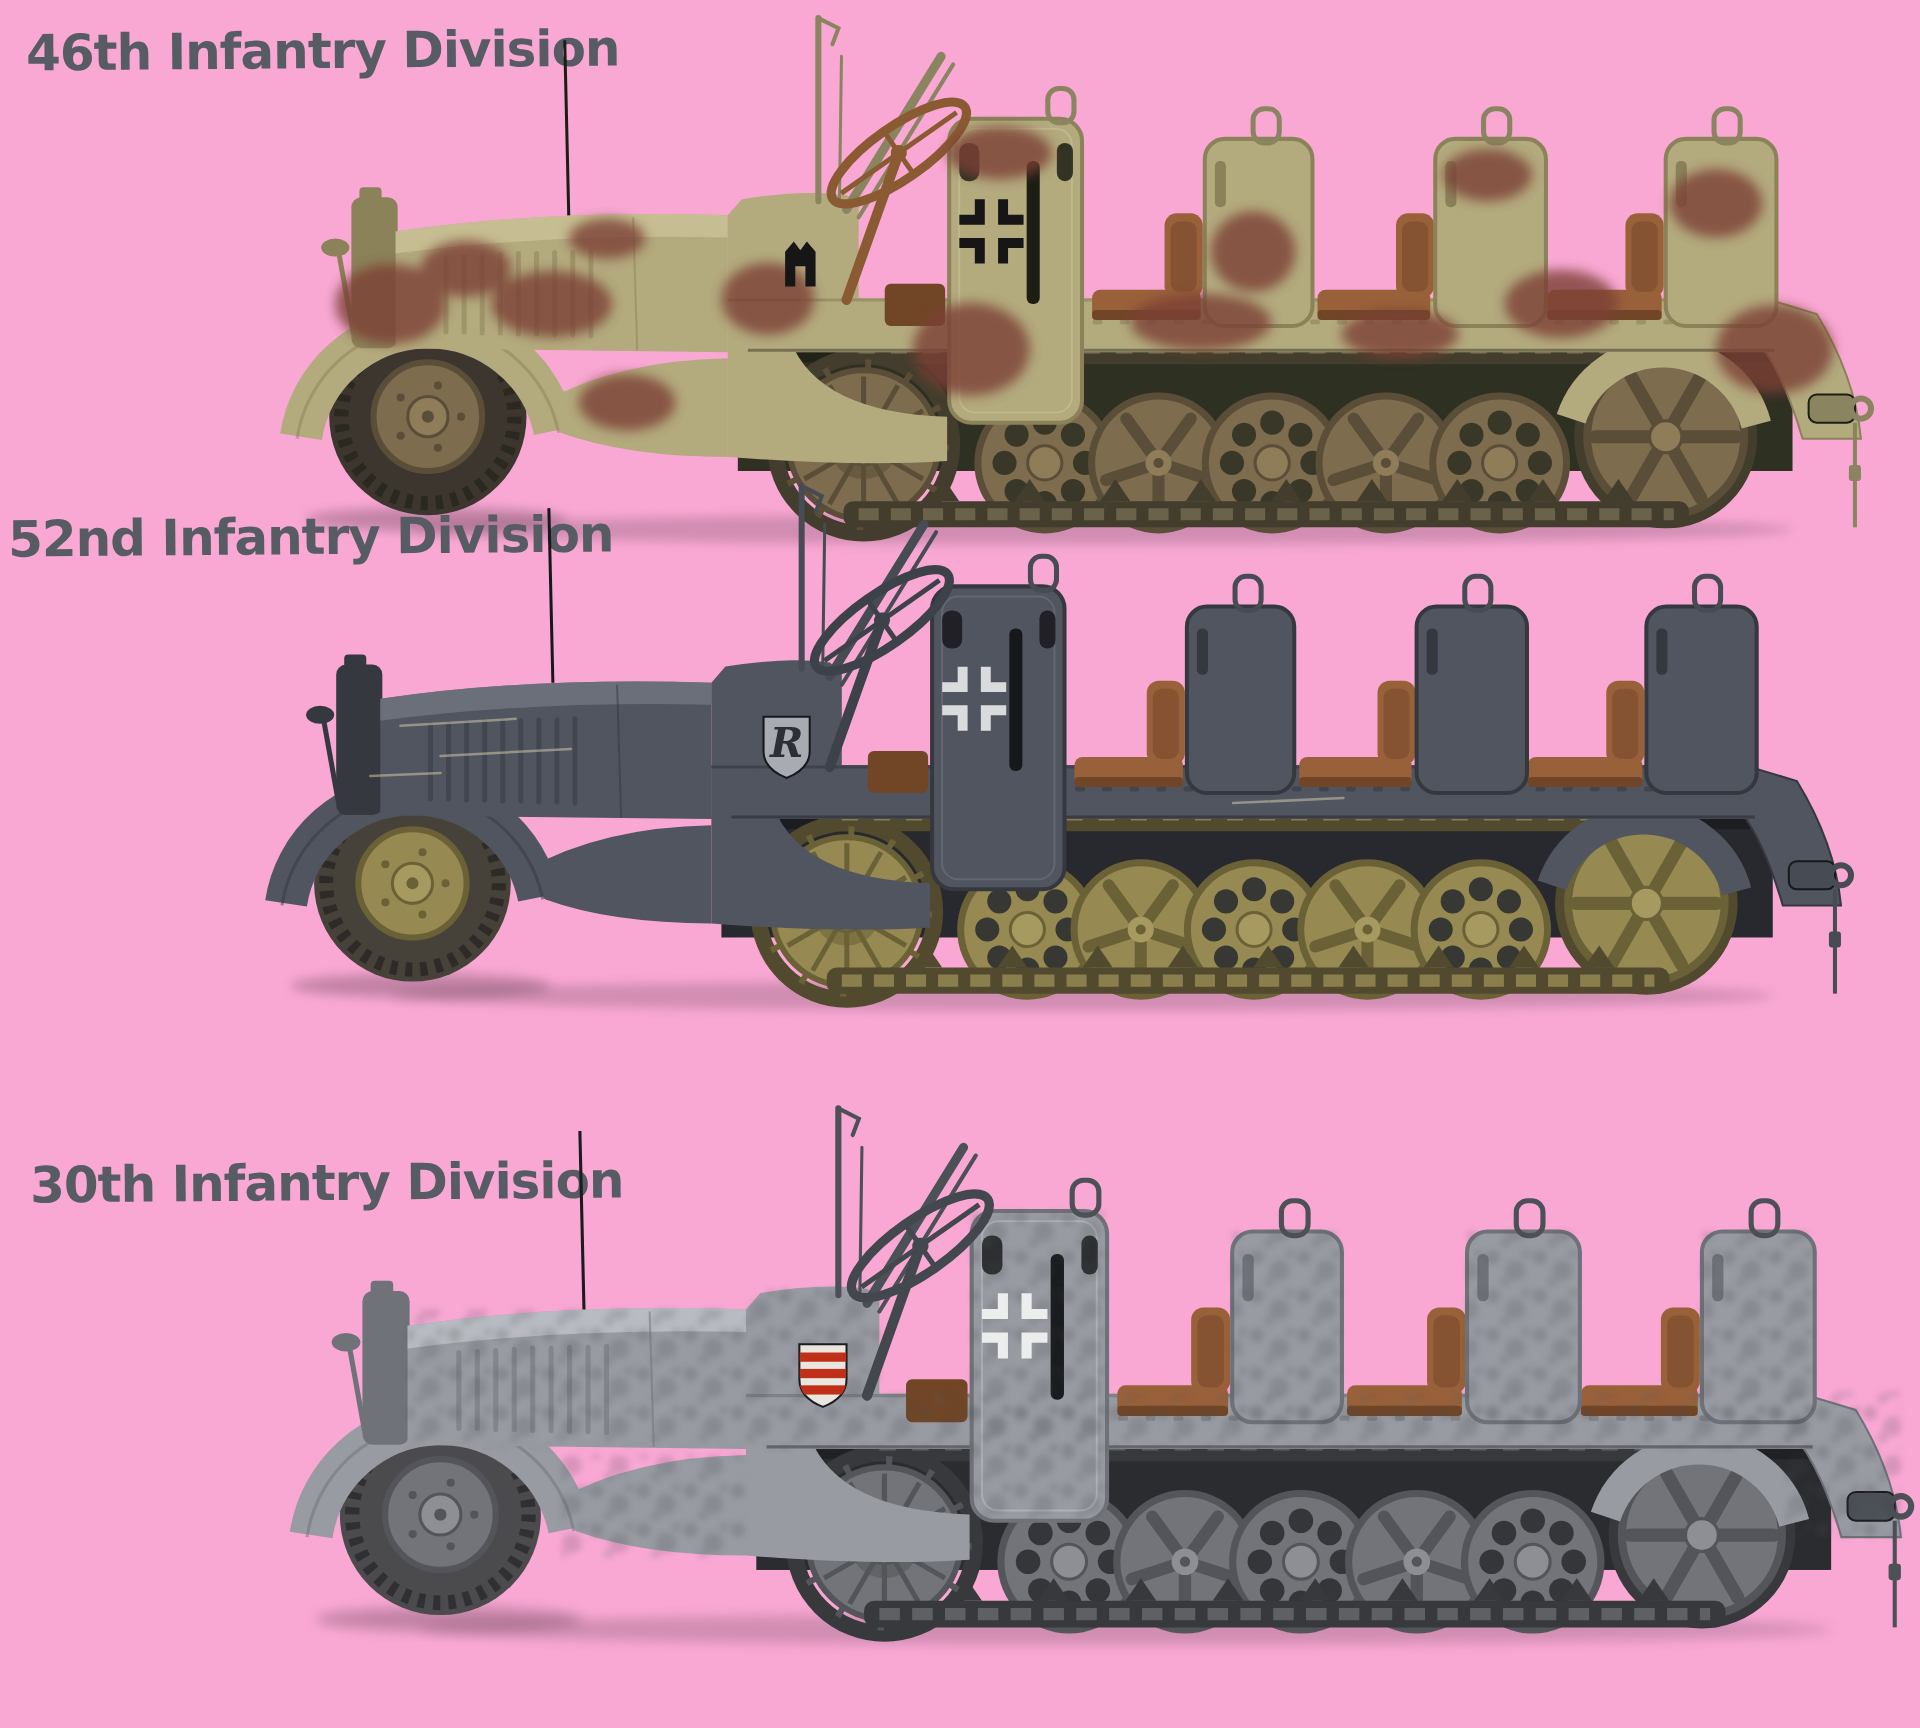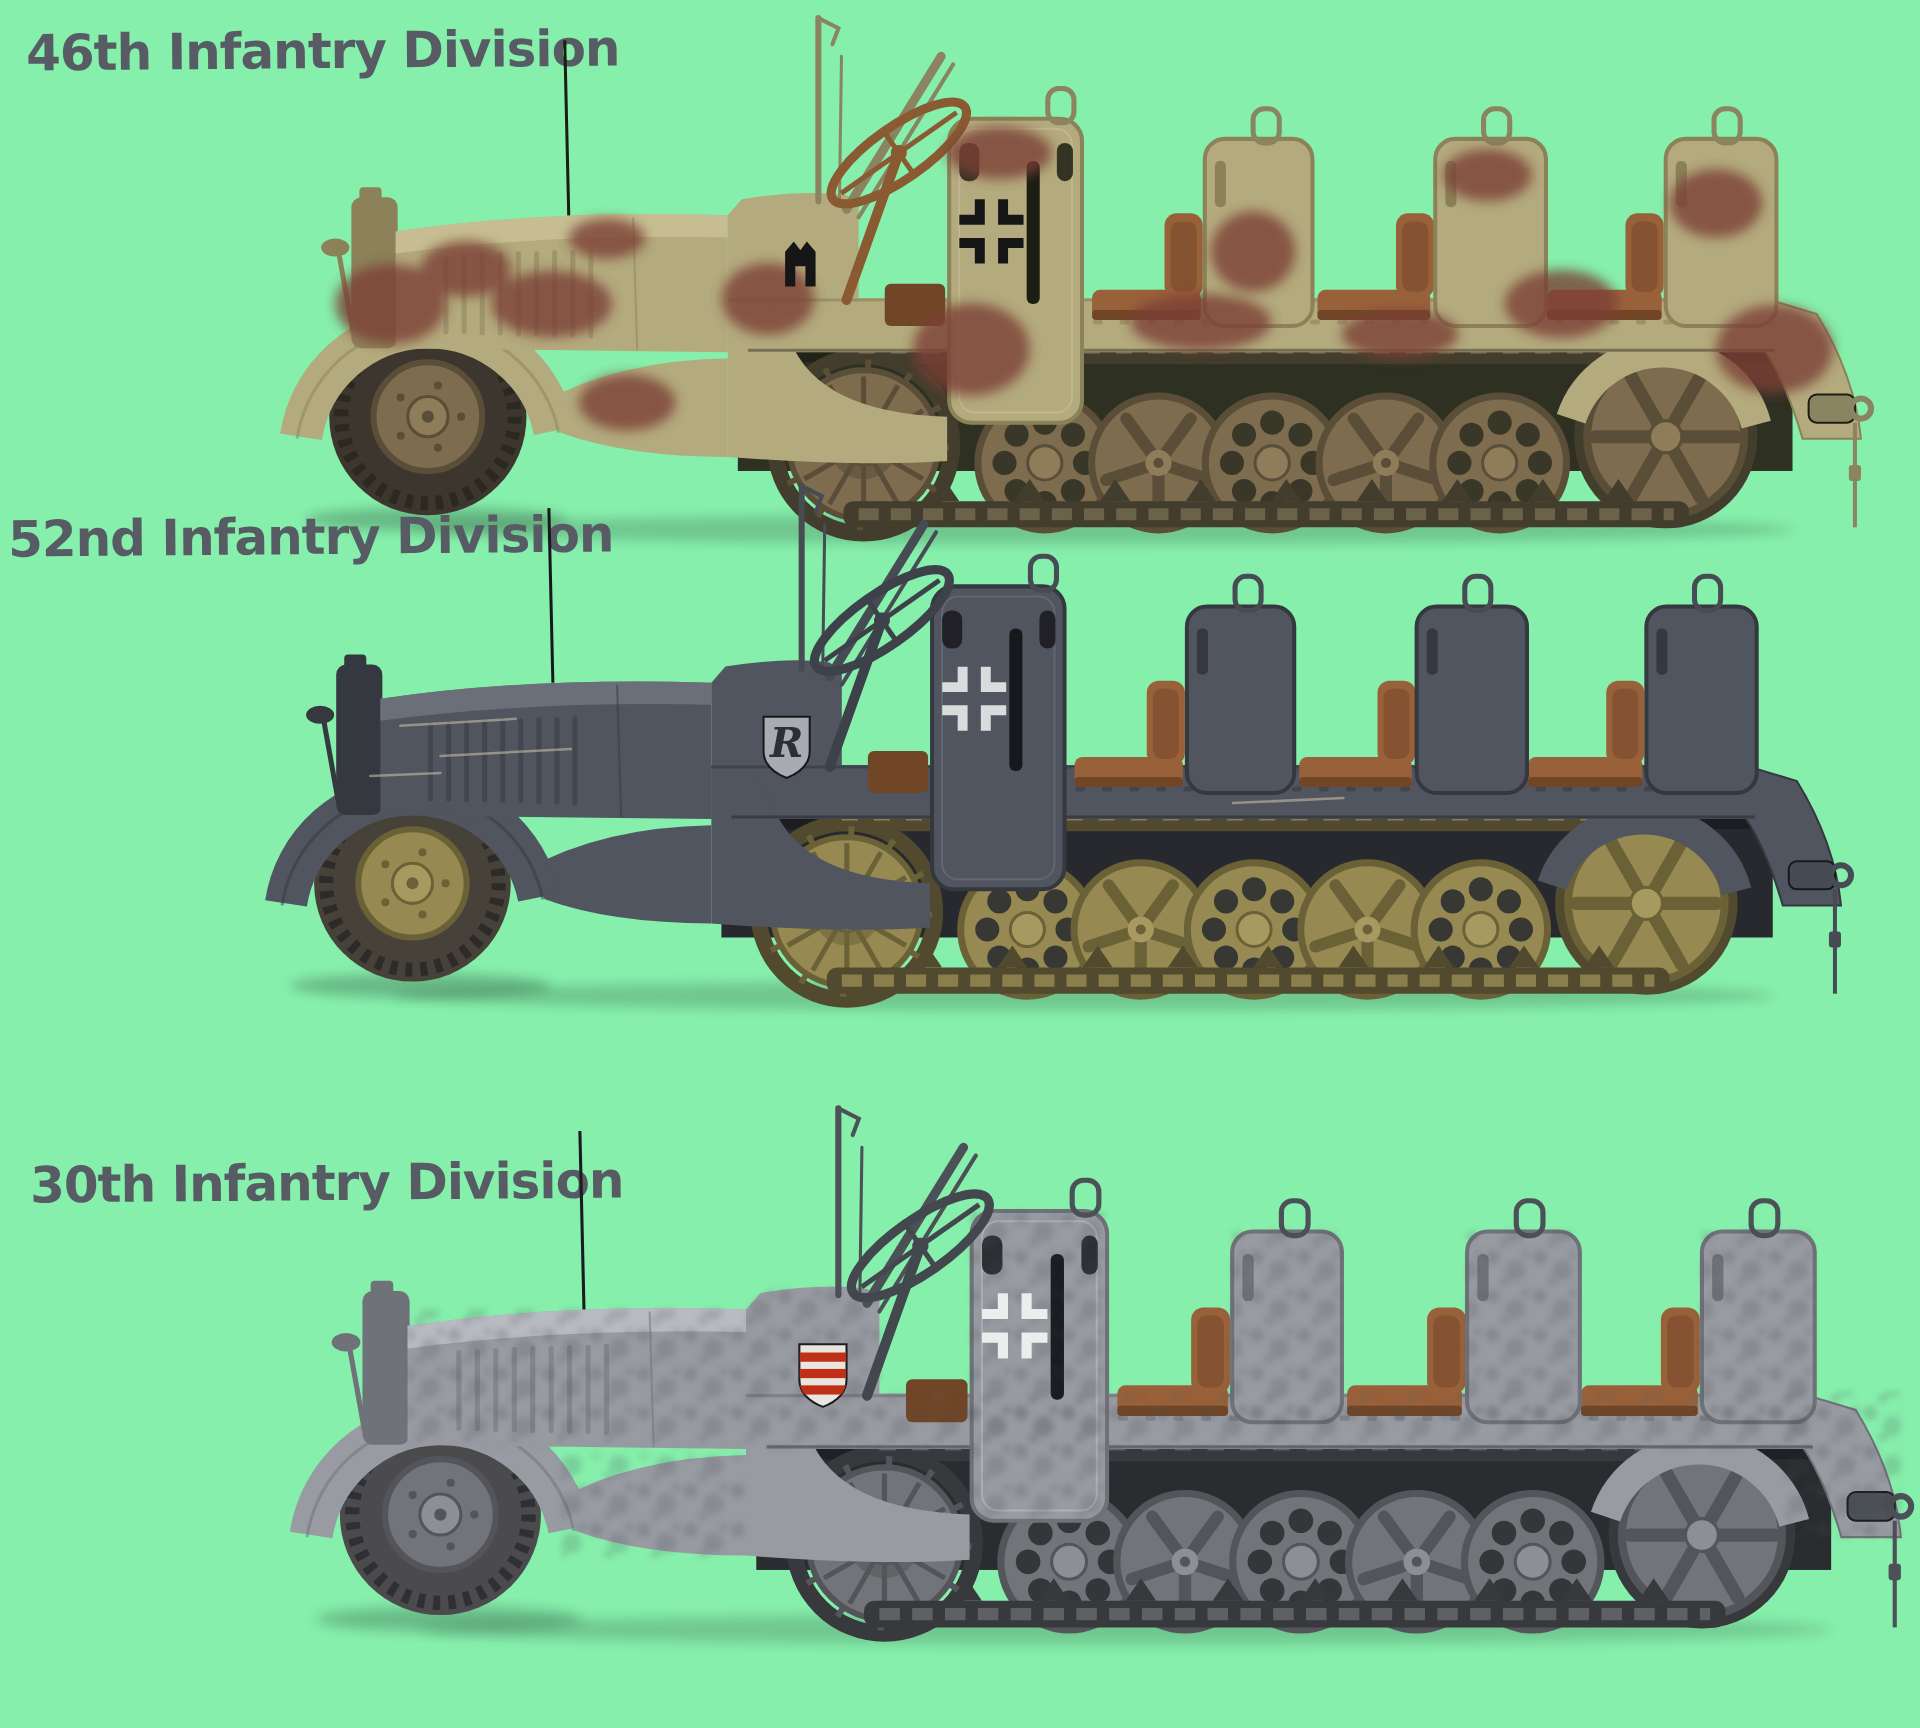--- a/index.html
+++ b/index.html
@@ -305,21 +305,21 @@
           <ellipse rx="80" ry="26" fill="none" class="s-steer" stroke-width="9"></ellipse>
           <line x1="-70" y1="0" x2="70" y2="0" class="s-steer" stroke-width="5"></line>
           <line x1="0" y1="-24" x2="0" y2="24" class="s-steer" stroke-width="5"></line>
           <circle r="8" class="c-steer"></circle>
         </g>
       </g>
     </g>
   </defs>
 </svg>
 
-<div class="page" style="background: #86efac;">
+<div class="page" style="background: #f9a8d4;">
 
   <section id="v0" class="vehicle" style="--base: #b3aa7e; --baselight: #cfc69b; --basedark: #8b8259; --camo: #7b4034; --hull: #2e3022; --hulldark: #1c1e14; --tire: #3c362e; --wheelface: #7d6c4d; --wheeldark: #5a4e38; --hub: #8e7d58; --track: #6b624a; --trackdark: #423d2c; --seat: #99613a; --seatdark: #714627; --steer: #8a5a33; --frame: #8a8460; --cross: #161616;">
     <h2 class="vehicle-label" style="color: rgb(87, 92, 100);">46th Infantry Division</h2>
     <svg class="ht-svg" viewBox="0 0 1560 545">
       <g class="ht-clone">
           <g id="ht-master">
 
       <ellipse cx="800" cy="524" rx="690" ry="15" fill="#000" opacity="0.16" filter="url(#b6)"></ellipse>
       <ellipse cx="140" cy="514" rx="130" ry="12" fill="#000" opacity="0.22" filter="url(#b6)"></ellipse>
 

